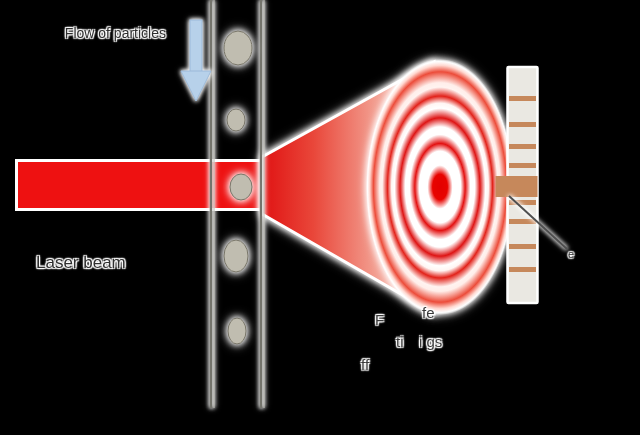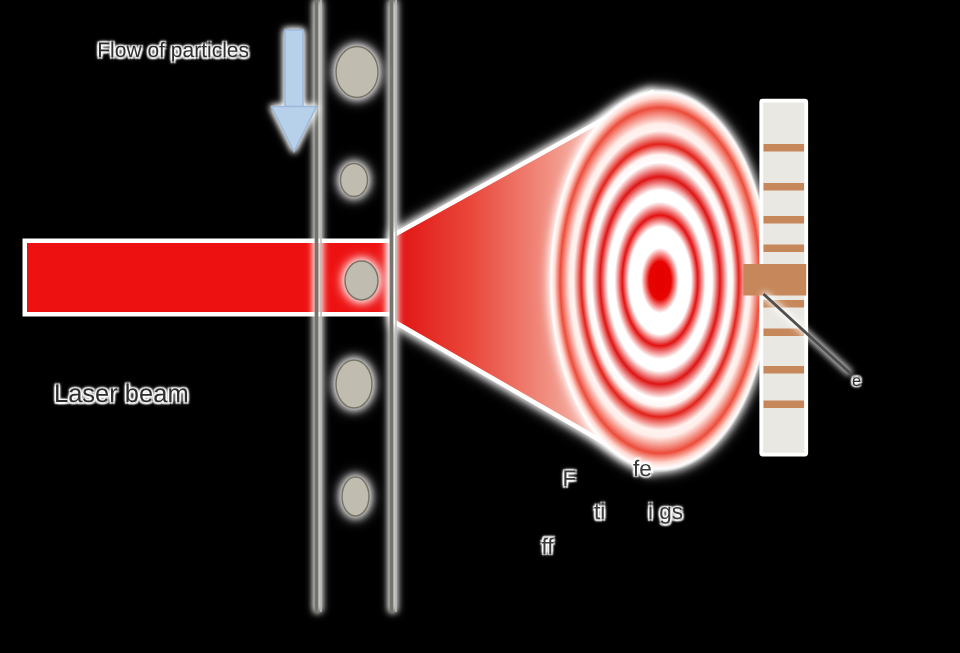--- a/index.html
+++ b/index.html
@@ -17,21 +17,21 @@
                  1px -1px 1px #fff, -1px 1px 1px #fff;
     white-space:nowrap;
   }
   .flow-label { left:20px; top:25px; width:146px; font-size:14px; line-height:17px; text-align:right; }
   .laser-label { left:36px; top:221px; font-size:17px;margin-top:32px; }
   .cap { font-size:15px; color:#3a3a3a; }
   .cap-f1 { left:375px; top:311px; }
   .cap-f2 { left:422px; top:304px; }
   .cap-f3 { left:361px; top:332px;margin-top:24px; }
   .cap-f4 { left:396px; top:333px; }
-  .cap-f5 { left:432px; top:333px; }
+  .cap-f5 { left:419px; top:333px; }
   .e-label { left:568px; top:248px; font-size:11px; }
   .stripe { fill:#c6885b; }
   .particle { fill:#c0bdb0; stroke:#787568; stroke-width:1; }
 </style>
 </head>
 <body>
 
 <div class="stage">
 
   <svg class="draw" width="640" height="435" viewBox="0 0 640 435">

